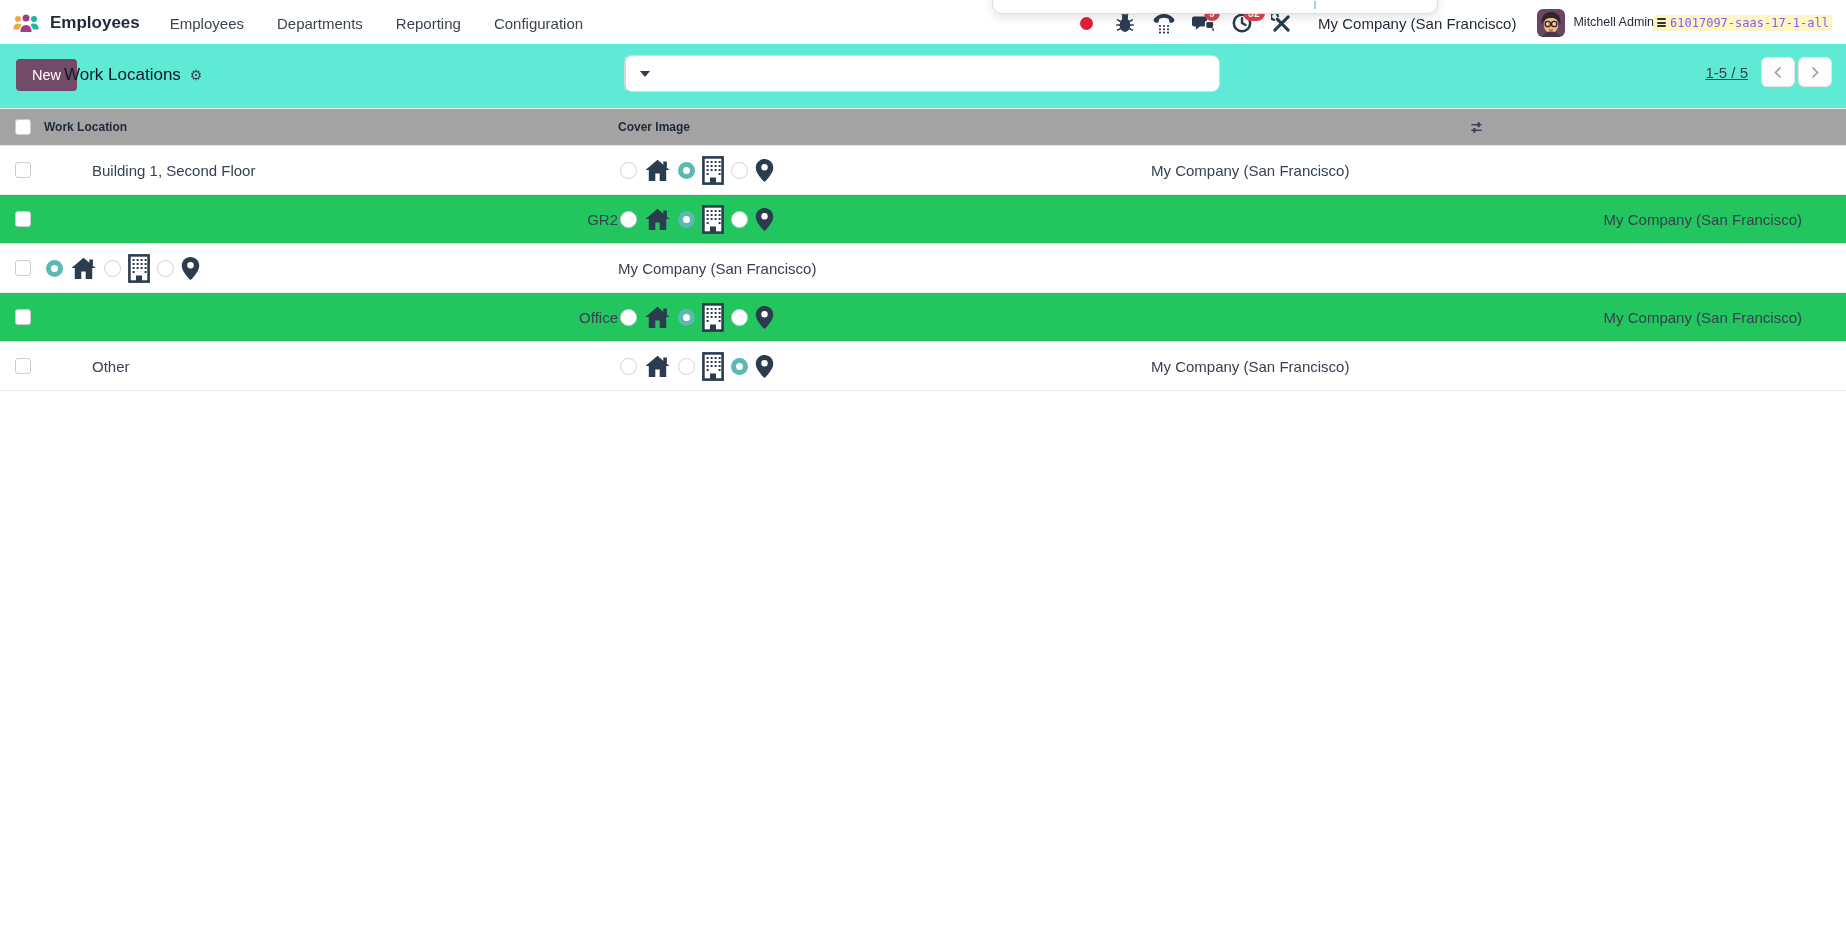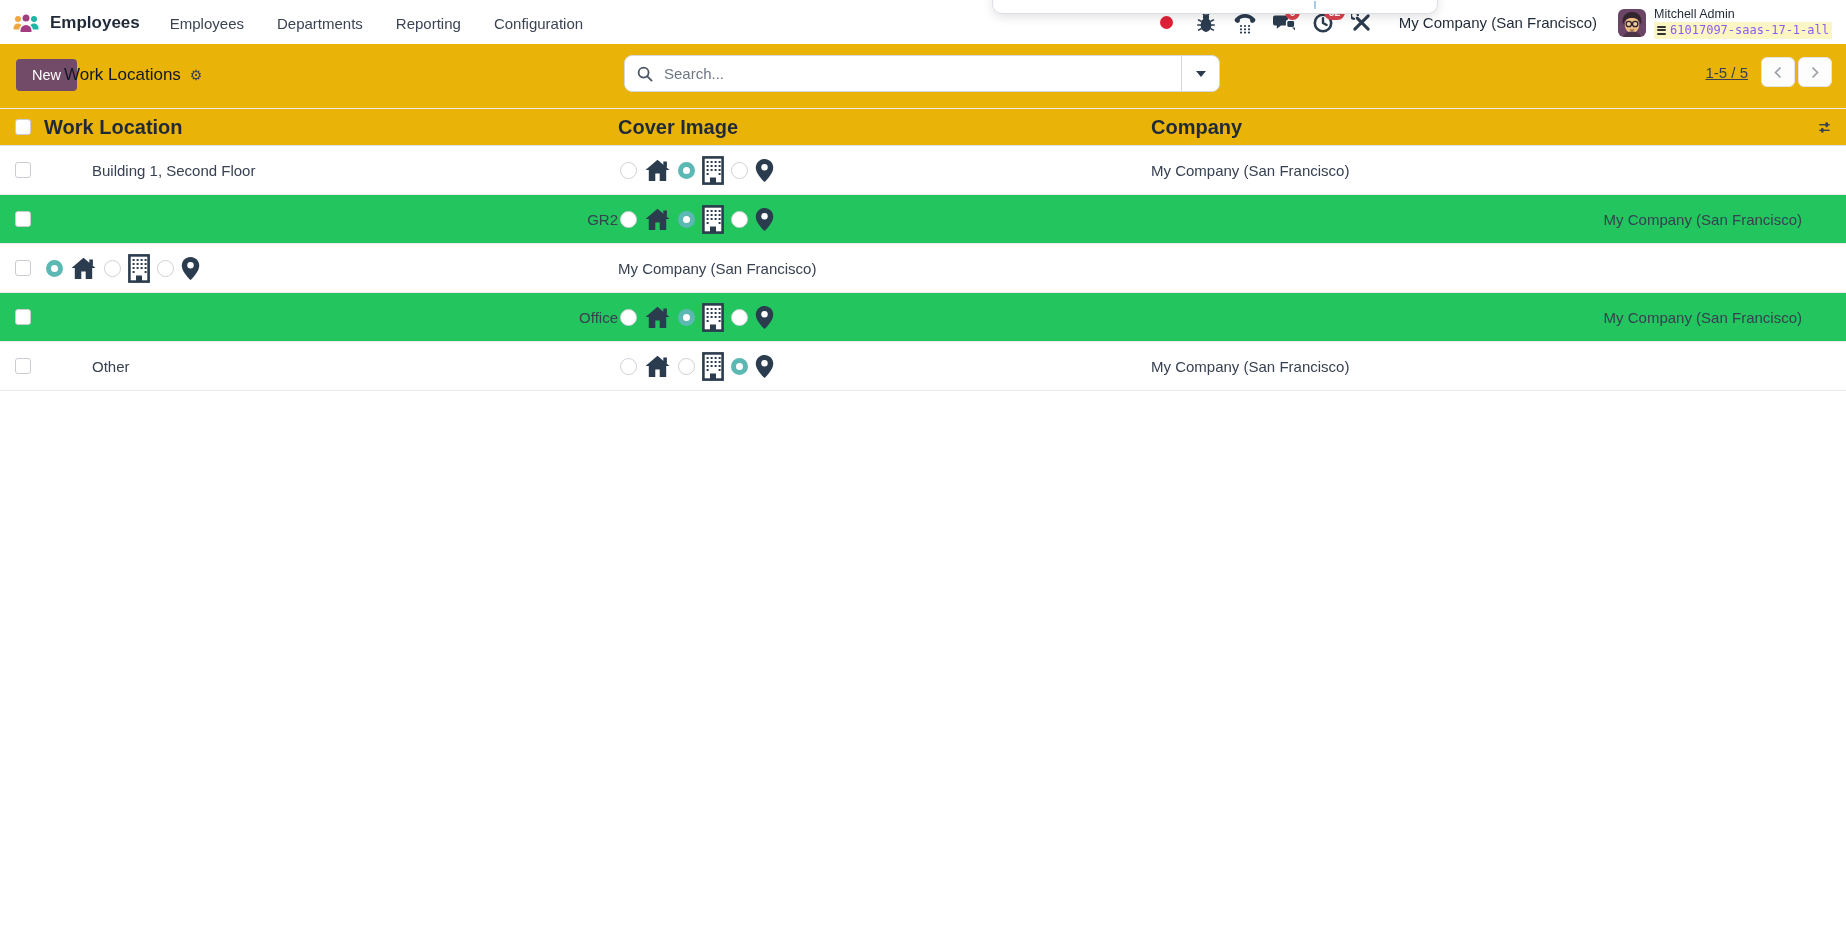--- a/index.html
+++ b/index.html
@@ -18,55 +18,55 @@
   .nav-menu{display:flex;gap:33px;margin-left:30px;font-size:15px;color:#3c4453;}
   .nav-menu span{cursor:pointer;}
   .systray{margin-left:auto;display:flex;align-items:center;gap:15px;}
   .tray-icon{position:relative;width:24px;height:24px;display:flex;align-items:center;justify-content:center;}
   .badge{position:absolute;top:-6px;left:13px;background:var(--badge);color:#fff;font-size:10.5px;
          line-height:1;padding:2.5px 5px;border-radius:9px;font-weight:700;}
   .record-dot{width:13px;height:13px;border-radius:50%;background:var(--record);}
   .company-name{font-size:15px;color:#1f2937;margin:0 6px 0 10px;white-space:nowrap;}
   .user-block{display:flex;align-items:center;gap:8px;}
   .avatar{width:28px;height:28px;border-radius:6px;overflow:hidden;flex:0 0 auto;}
-  .user-texts{display:flex;flex-direction:column;line-height:1.2;justify-content:space-between;}
+  .user-texts{display:flex;flex-direction:row;line-height:1.2;justify-content:space-between;}
   .user-name{font-size:12.5px;color:#1f2937;}
   .db-badge{display:flex;align-items:center;gap:4px;background:var(--dbbg);padding:1px 3px;
             font-family:"DejaVu Sans Mono",monospace;font-size:12px;color:#8b5cf6;}
   .db-icon{display:inline-flex;flex-direction:column;gap:1.5px;}
   .db-icon i{display:block;width:9px;height:2px;background:#333;border-radius:1px;}
 
   
   .popup{position:absolute;left:992px;top:-13px;width:446px;height:27px;background:#fff;
          border:1px solid #dbdfe5;border-radius:0 0 10px 10px;box-shadow:0 4px 10px rgba(0,0,0,.10);z-index:40;}
   .popup .caret-line{position:absolute;left:321px;top:13px;width:2px;height:8px;background:#aac9ec;}
 
   
-  .control{height:64px;position:relative;background:#eab308;}
+  .control{height:64px;position:relative;background:#5eead4;}
   .new-btn{position:absolute;left:16px;top:15px;background:var(--primary);color:#fff;border:none;
            border-radius:4px;font-size:14.5px;padding:8px 16px;cursor:pointer;font-family:inherit;}
   .view-title{position:absolute;left:64px;top:21px;font-size:17px;color:#111827;display:flex;align-items:center;gap:9px;}
   .gear{font-size:14px;color:#374151;cursor:pointer;}
   .search{position:absolute;left:624px;top:11px;width:596px;height:37px;display:flex;
           border:1px solid #d4d7dc;border-radius:8px;background:#fff;}
   .search-main{flex:1;display:flex;align-items:center;gap:9px;padding:0 12px;}
   .search-main input{border:none;outline:none;flex:1;font-size:15px;color:#374151;font-family:inherit;background:transparent;}
   .search-main input::placeholder{color:#6e7682;}
   .search-toggle{width:38px;border-left:1px solid #d4d7dc;display:flex;align-items:center;justify-content:center;cursor:pointer;}
   .caret-down{width:0;height:0;border:5px solid transparent;border-top:6px solid var(--navy);margin-top:5px;}
   .pager{position:absolute;right:14px;top:13px;display:flex;align-items:center;gap:13px;}
   .pager-text{font-size:15px;color:#374151;text-decoration:underline;}
   .pager-btns{display:flex;gap:3px;}
   .pager-btn{width:34px;height:30px;border:1px solid #e4e4e4;border-radius:6px;background:#fdfdfd;
              display:flex;align-items:center;justify-content:center;cursor:pointer;}
 
   
   .grid{display:grid;grid-template-columns:44px 574px 533px 1fr 44px;align-items:center;}
-  .thead{height:38px;background:#eab308;border-top:1px solid #e9ebef;border-bottom:1px solid #dfe3e8;
-         font-weight:700;font-size:20px;color:#1f2937;}
+  .thead{height:38px;background:#a3a3a3;border-top:1px solid #e9ebef;border-bottom:1px solid #dfe3e8;
+         font-weight:700;font-size:12px;color:#1f2937;}
   .row{height:49px;border-bottom:1px solid #e9ebef;font-size:15px;background:#fff;cursor:pointer;}
   .row.alt{background:#22c55e;text-align:right;}
   .checkbox{width:16px;height:16px;border:1px solid #c9cdd3;border-radius:3px;background:#fff;margin-left:15px;cursor:pointer;}
   .name-cell{color:#374151;margin-left:48px;}
   .cover-cell{display:flex;align-items:center;gap:7px;padding-left:2px;}
   .radio{width:17px;height:17px;border-radius:50%;border:1px solid #cdd1d6;background:#fff;flex:0 0 auto;cursor:pointer;}
   .radio.checked{border:5px solid var(--teal);}
   .cog-col{display:flex;justify-content:center;cursor:pointer;}
   svg{display:block;}
 </style>
@@ -178,29 +178,20 @@
 </div>
 
 <div class="control">
   <button class="new-btn">New</button>
   <div class="view-title">
     <span>Work Locations</span>
     <span class="gear">⚙</span>
   </div>
 
   <div class="search">
-    <div class="search-main">
-      <span>
-        <svg width="16" height="16" viewBox="0 0 16 16" fill="none" stroke="#4b5563" stroke-width="1.8">
-          <circle cx="6.6" cy="6.6" r="5"></circle>
-            <path d="M10.3 10.3 14.6 14.6" stroke-linecap="round"></path>
-        </svg>
-      </span>
-      <input placeholder="Search..." style="">
-    </div>
     <div class="search-toggle">
       <span class="caret-down"></span>
     </div>
   </div>
 
   <div class="pager">
     <span class="pager-text">1-5 / 5</span>
     <div class="pager-btns">
       <span class="pager-btn">
         <svg width="10" height="13" viewBox="0 0 10 13" fill="none" stroke="#9aa0a8" stroke-width="1.7">
@@ -213,21 +204,20 @@
           </svg>
       </span>
     </div>
   </div>
 </div>
 
 <div class="grid thead">
   <span class="checkbox"></span>
   <span>Work Location</span>
   <span>Cover Image</span>
-  <span>Company</span>
   <span class="cog-col">
     <svg width="15" height="15" viewBox="0 0 16 16" fill="#374151" stroke="#374151">
       <path d="M2.5 5h11" stroke-width="1.5"></path>
         <rect x="9" y="2.4" width="2.6" height="5.2" rx="1" stroke="none"></rect>
       <path d="M2.5 11h11" stroke-width="1.5"></path>
         <rect x="4.4" y="8.4" width="2.6" height="5.2" rx="1" stroke="none"></rect>
     </svg>
   </span>
 </div>
 

